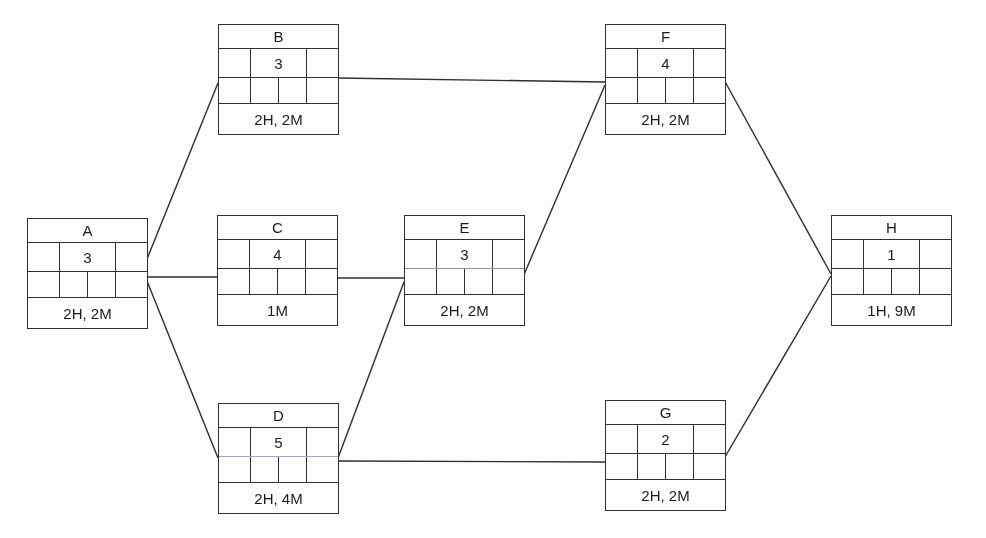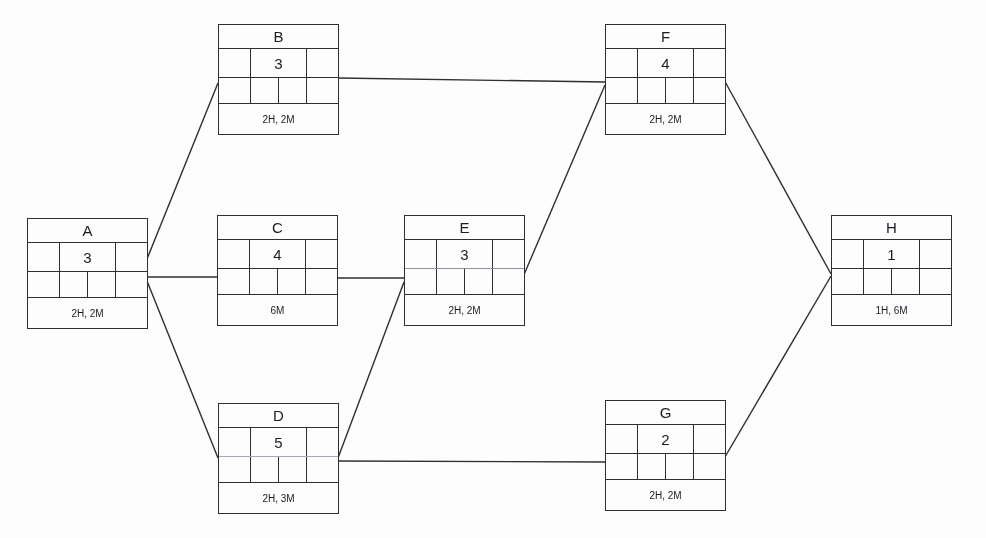--- a/index.html
+++ b/index.html
@@ -48,21 +48,21 @@
   }
   .nrow.r3 {
     height: 26px;
     border-top: 1.6px solid #2e2e33;
     display: flex;
   }
   .nrow.res {
     flex: 1;
     border-top: 1.6px solid #2e2e33;
     display: flex; align-items: center; justify-content: center;
-    font-size: 10px;
+    font-size: 15px;
   }
   .cell { box-sizing: border-box; height: 100%; }
   .cell + .cell { border-left: 1.6px solid #2e2e33; }
   .r2 .c1 { width: 26.2%; }
   .r2 .c2 { width: 46.8%; display: flex; align-items: center; justify-content: center; font-size: 15px; }
   .r2 .c3 { flex: 1; }
   .r3 .d1 { width: 26.2%; }
   .r3 .d2 { width: 23.8%; }
   .r3 .d3 { width: 23%; }
   .r3 .d4 { flex: 1; }
@@ -123,37 +123,37 @@
       <div class="cell c1"></div>
       <div class="cell c2">4</div>
       <div class="cell c3"></div>
     </div>
     <div class="nrow r3">
       <div class="cell d1"></div>
       <div class="cell d2"></div>
       <div class="cell d3"></div>
       <div class="cell d4"></div>
     </div>
-    <div class="nrow res">6M</div>
+    <div class="nrow res">1M</div>
   </div>
 
   <div class="node" style="left: 218px; top: 403px;">
     <div class="nrow title">D</div>
     <div class="nrow r2">
       <div class="cell c1"></div>
       <div class="cell c2">5</div>
       <div class="cell c3"></div>
     </div>
     <div class="nrow r3" style="border-top-color: rgb(163, 169, 189);">
       <div class="cell d1"></div>
       <div class="cell d2"></div>
       <div class="cell d3"></div>
       <div class="cell d4"></div>
     </div>
-    <div class="nrow res">2H, 3M</div>
+    <div class="nrow res">2H, 4M</div>
   </div>
 
   <div class="node" style="left: 404px; top: 215px;">
     <div class="nrow title">E</div>
     <div class="nrow r2">
       <div class="cell c1"></div>
       <div class="cell c2">3</div>
       <div class="cell c3"></div>
     </div>
     <div class="nrow r3" style="border-top-color: rgb(144, 147, 158);">
@@ -203,16 +203,16 @@
       <div class="cell c1"></div>
       <div class="cell c2">1</div>
       <div class="cell c3"></div>
     </div>
     <div class="nrow r3">
       <div class="cell d1"></div>
       <div class="cell d2"></div>
       <div class="cell d3"></div>
       <div class="cell d4"></div>
     </div>
-    <div class="nrow res">1H, 6M</div>
+    <div class="nrow res">1H, 9M</div>
   </div>
 
 </div>
 
 </body></html>

